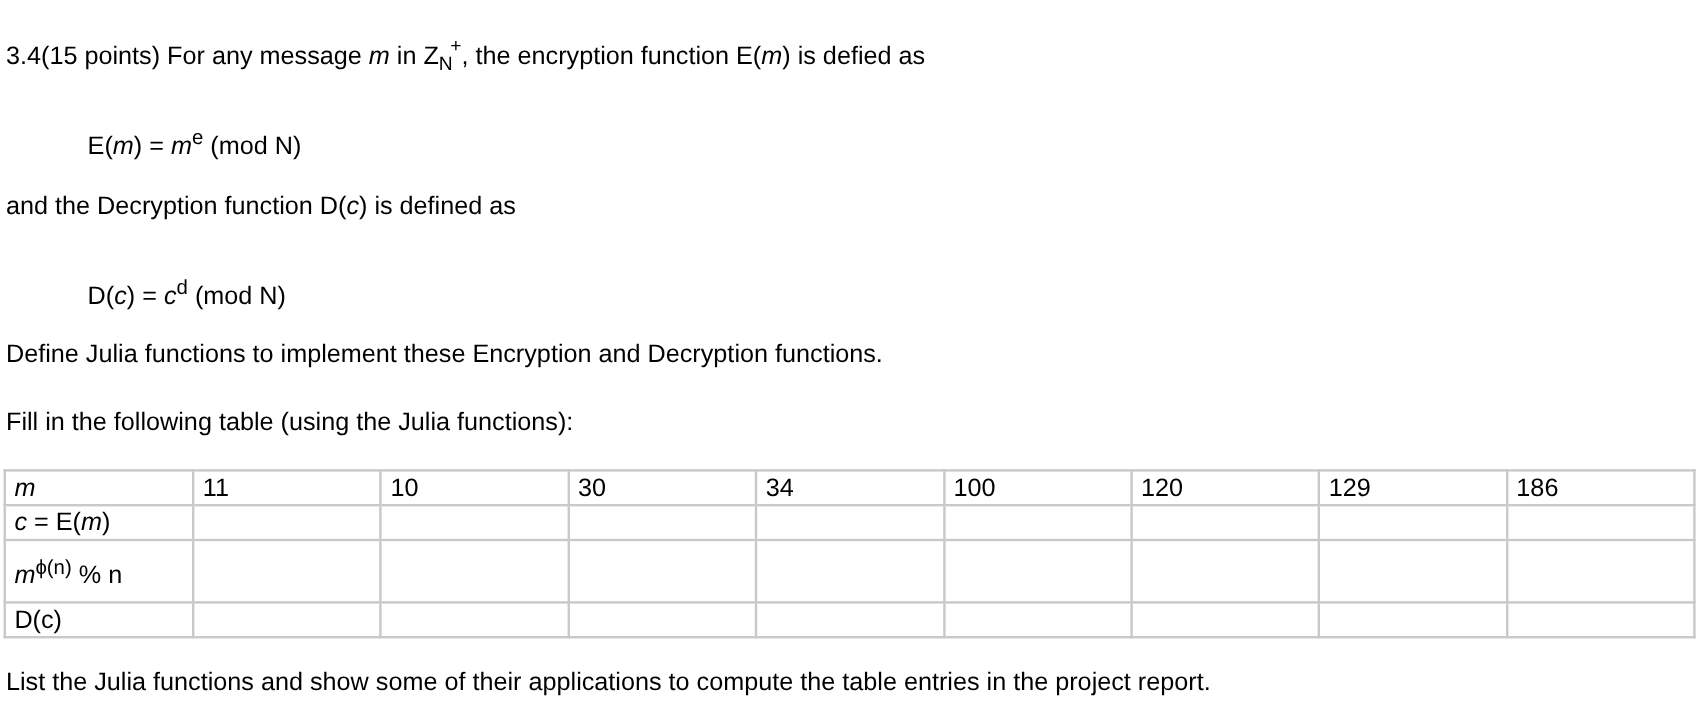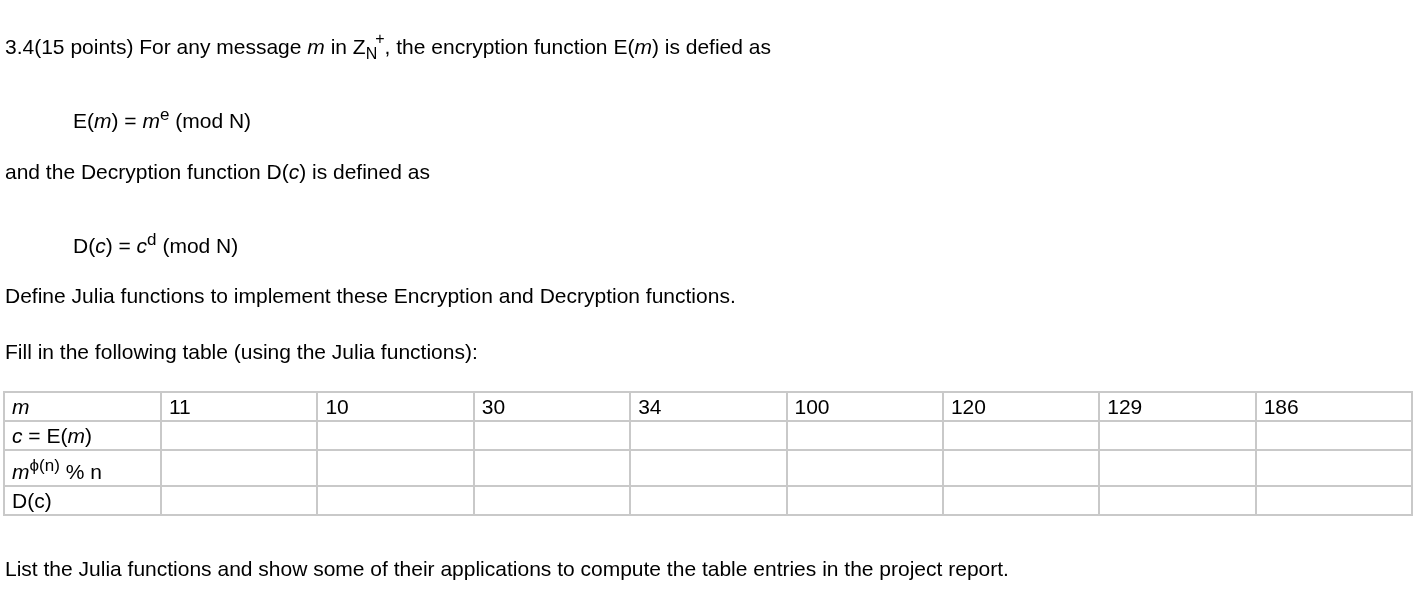--- a/index.html
+++ b/index.html
@@ -50,21 +50,21 @@
     font-size: 21px;
   }
   table.grid td {
     border: 2px solid #c9c9c9;
     padding: 1px 7px;
     vertical-align: middle;
     overflow: hidden;
   }
   tr.r-m    { height: 27px; }
   tr.r-c    { height: 27px; }
-  tr.r-phi  { height: 36px; padding-left: 18px; }
+  tr.r-phi  { height: 52px; padding-left: 18px; }
   tr.r-d    { height: 28px; border-radius: 12px; }
   col.c-label { width: 157px; }
 </style>
 </head>
 <body>
 
 <div class="doc">
 
   <div class="block p-intro">
     <span>3.4(15 points) For any message </span><span class="var">m</span><span> in Z</span><span class="zsub">N</span><span class="zsup">+</span><span>, the encryption function E(</span><span class="var">m</span><span>) is defied as</span>

